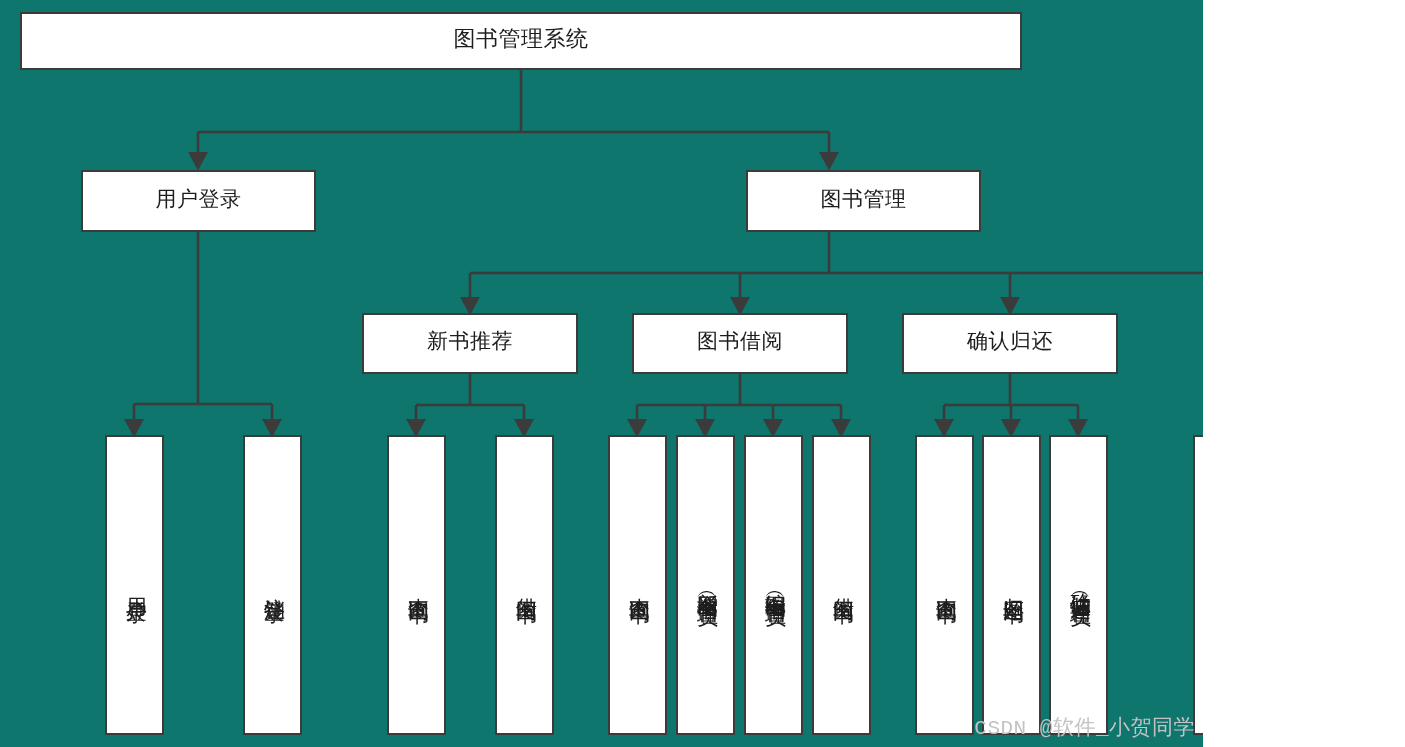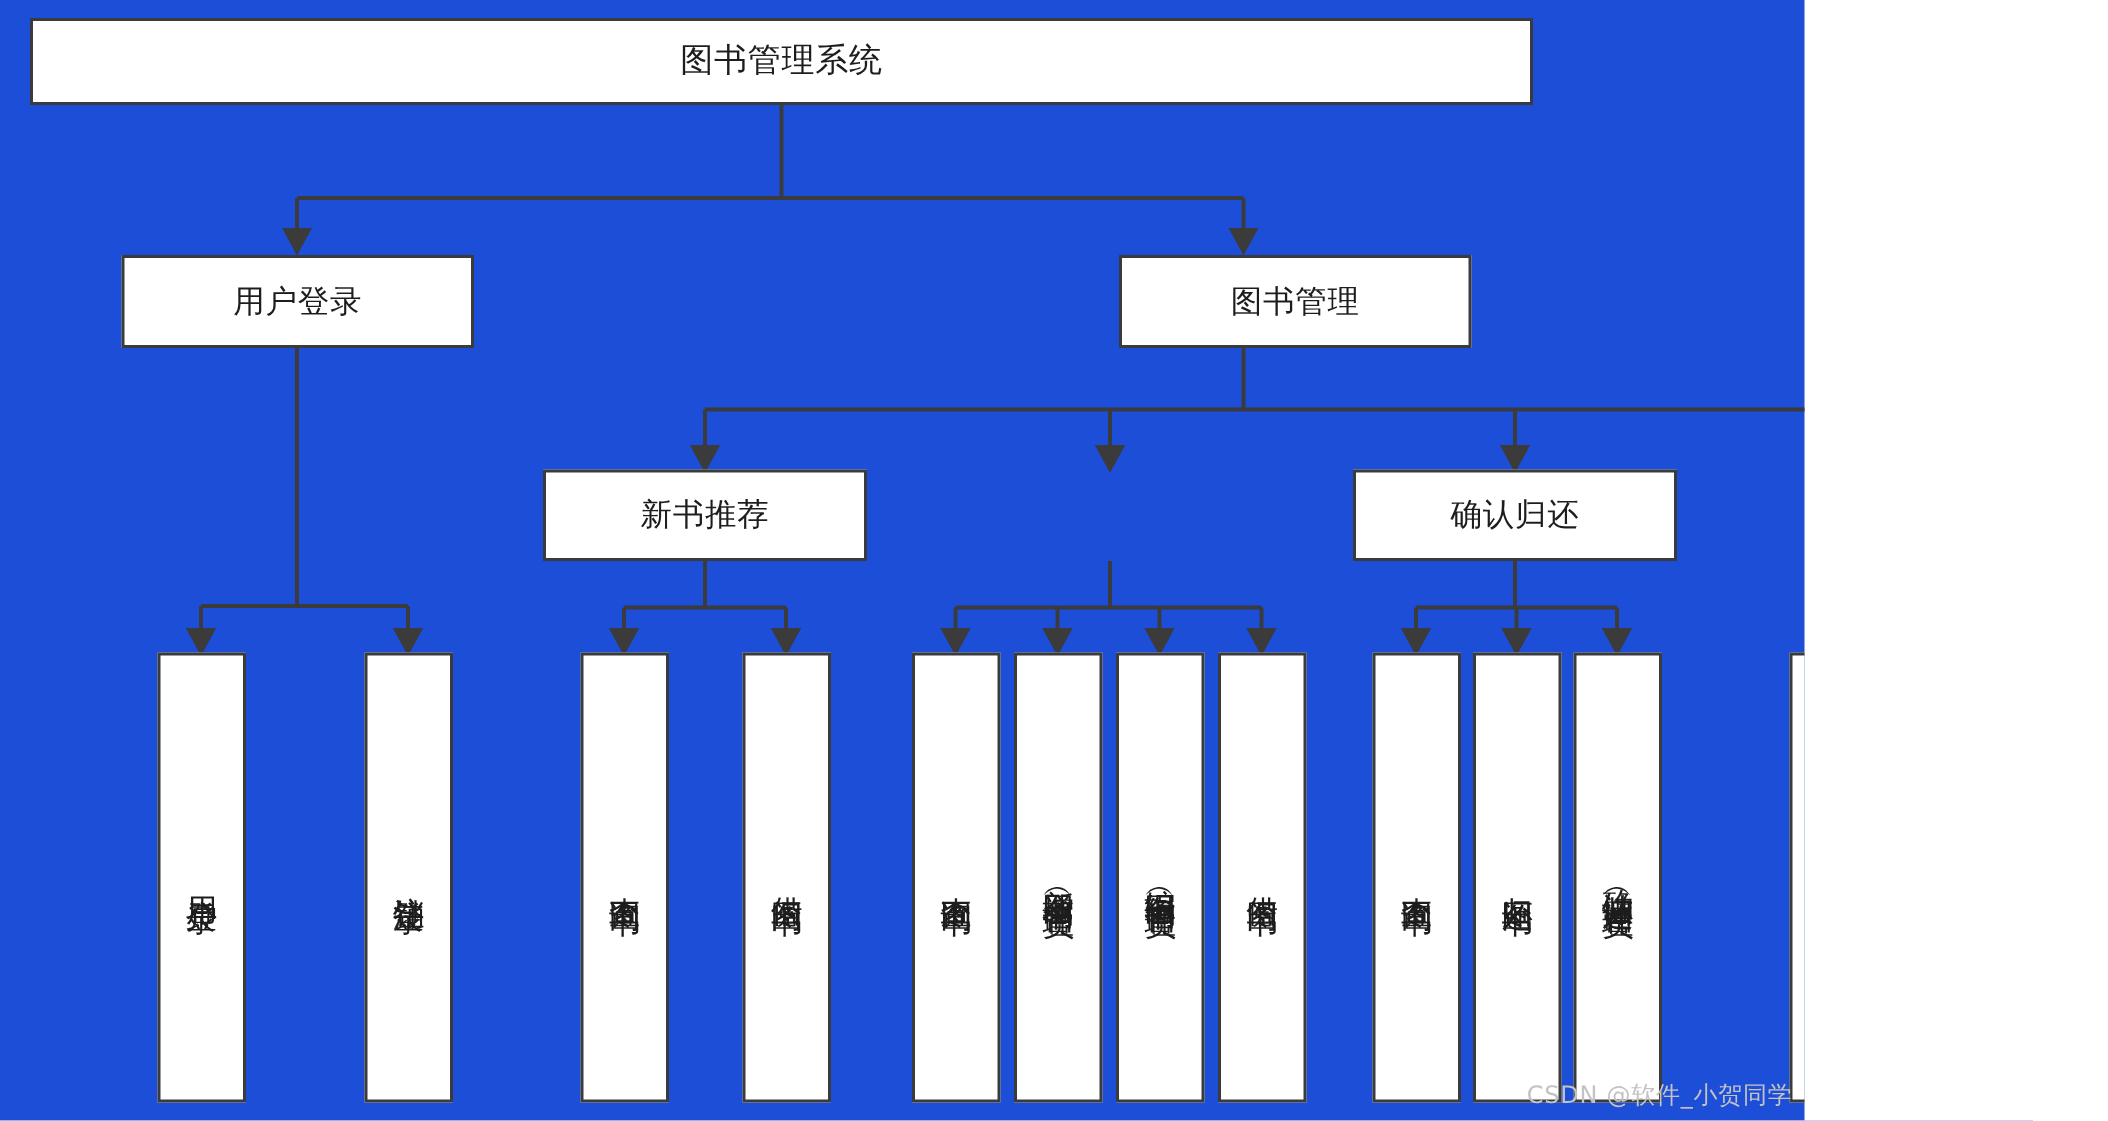--- a/index.html
+++ b/index.html
@@ -7,22 +7,23 @@
     padding: 0;
     background: #ffffff;
   }
   body {
     font-family: "DejaVu Sans", "Liberation Sans", sans-serif;
   }
   #canvas {
     position: relative;
     width: 1203px;
     height: 747px;
-    background: #1d4ed8;
+    background: #0f766e;
     overflow: hidden;
+    font-family: Liberation Mono, monospace;
   }
   svg#wires {
     position: absolute;
     left: 0;
     top: 0;
     width: 1405px;
     height: 747px;
     pointer-events: none;
   }
   .node {
@@ -76,21 +77,21 @@
     writing-mode: vertical-rl;
     text-orientation: upright;
     line-height: 1.05;
     letter-spacing: 2px;
     max-height: 286px;
   }
   .watermark {
     position: absolute;
     right: 8px;
     bottom: 6px;
-    font-size: 16px;
+    font-size: 21px;
     color: #c3c3c3;
     letter-spacing: 0.5px;
     z-index: 5;
     white-space: nowrap;
     margin-top: 44px;
   }
 </style>
 </head>
 <body>
 
@@ -154,20 +155,23 @@
   <div class="node lvl2" style="left:81px;">
     <span class="label">用户登录</span>
   </div>
   <div class="node lvl2" style="left:746px;">
     <span class="label">图书管理</span>
   </div>
 
   <div class="node lvl3" style="left:362px;">
     <span class="label">新书推荐</span>
   </div>
+  <div class="node lvl3" style="left:632px;">
+    <span class="label">图书借阅</span>
+  </div>
   <div class="node lvl3" style="left:902px;">
     <span class="label">确认归还</span>
   </div>
 
   <div class="node leaf" style="left:105px;">
     <span class="label">用户登录</span>
   </div>
   <div class="node leaf" style="left:243px;">
     <span class="label">注销登录</span>
   </div>

